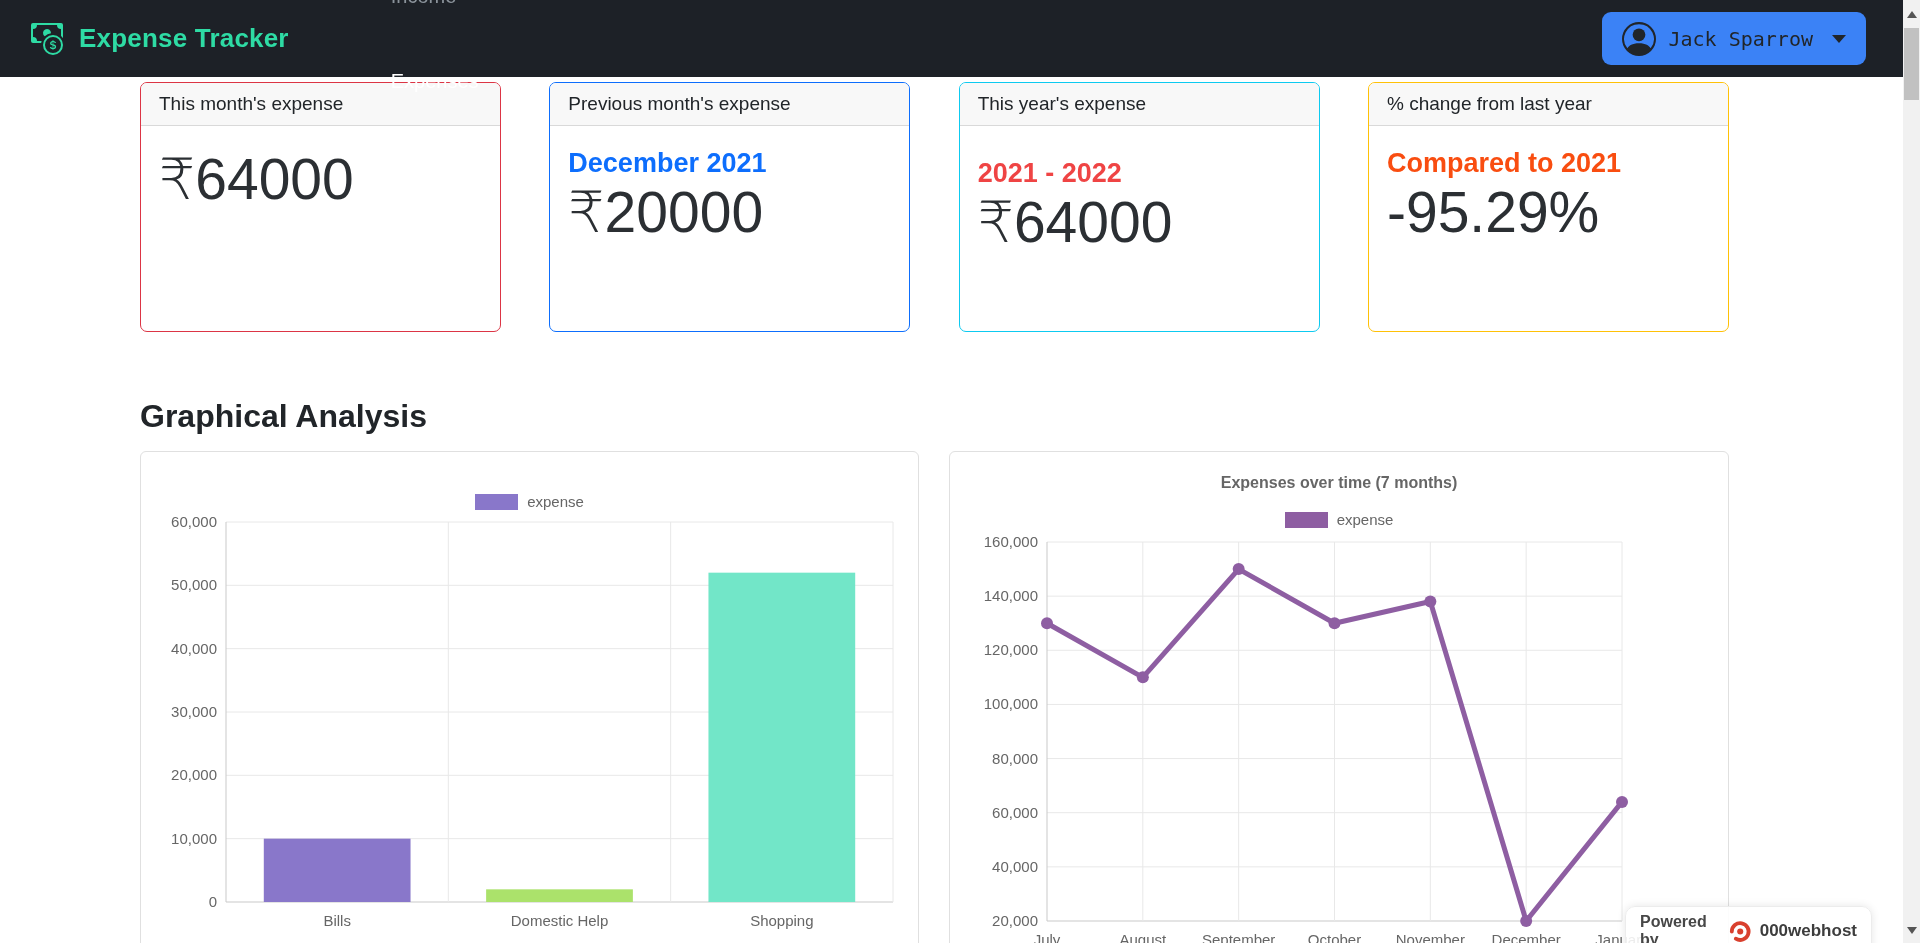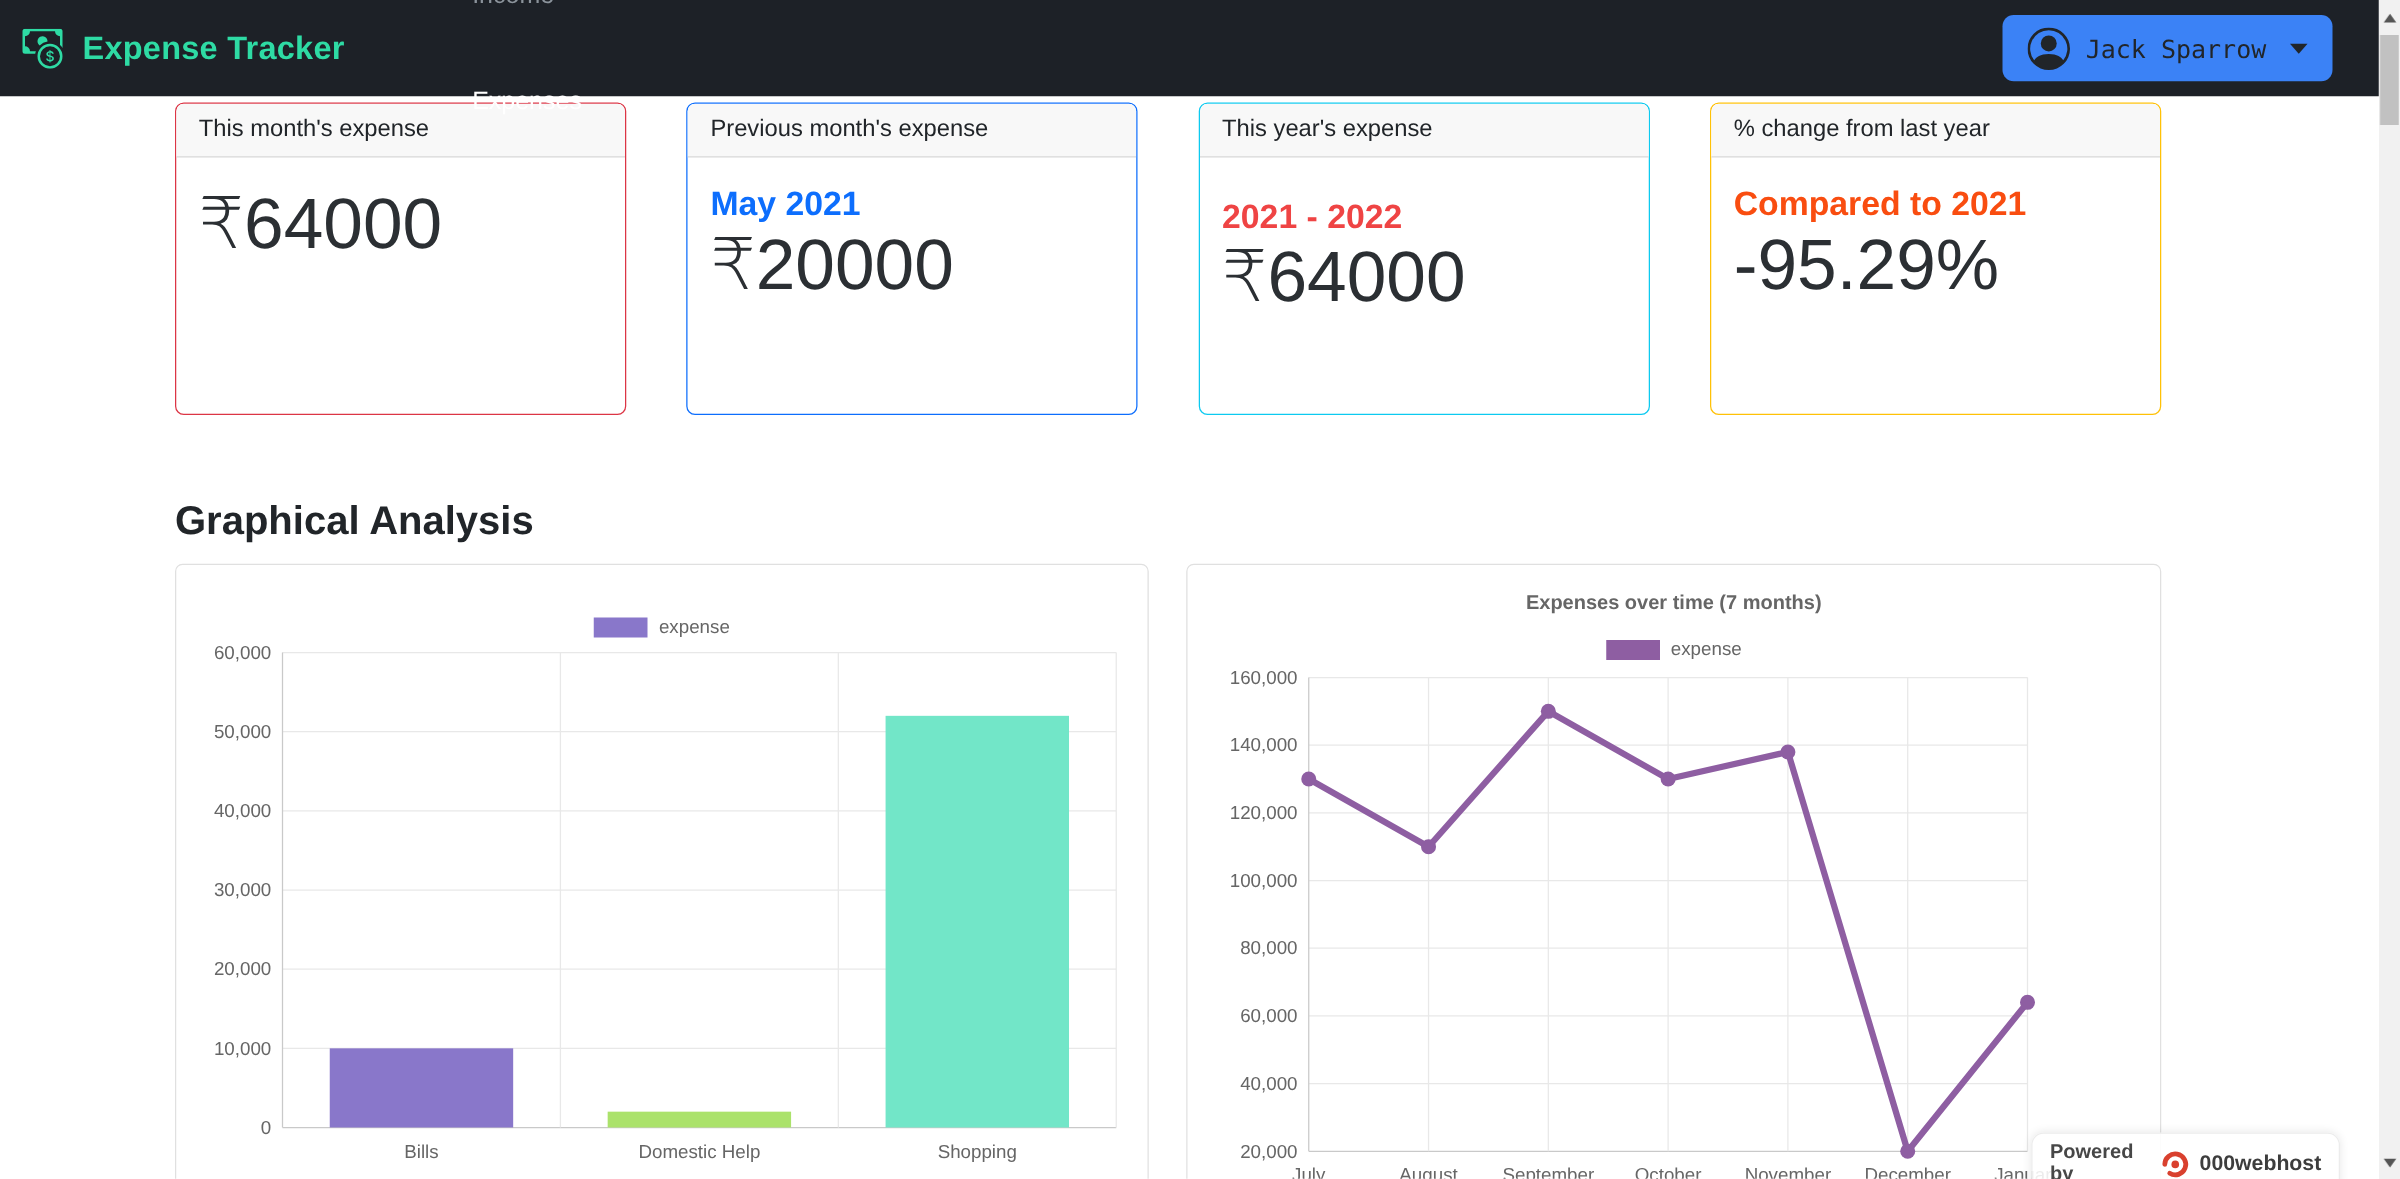--- a/index.html
+++ b/index.html
@@ -1,21 +1,21 @@
 <!DOCTYPE html>
 <html><head>
 <meta charset="utf-8">
 <style>
   * { margin:0; padding:0; box-sizing:border-box; }
   html,body { width:1920px; height:943px; overflow:hidden; background:#fff;
     font-family:"Liberation Sans","DejaVu Sans",sans-serif; }
 
   
   .navbar { position:relative; width:1903px; height:77px; background:#1d2127;
-    display:flex; align-items:center; padding:0 37px 0 14px; }
+    display:flex; align-items:center; padding:0 37px 0 27px; }
   .brand { display:flex; align-items:center; gap:12px; cursor:pointer; }
   .brand-icon { width:40px; height:32px; }
   .brand-text { font-size:26px; font-weight:700; letter-spacing:.2px; }
   .nav-links { display:flex; margin-left:86px; gap:42px;flex-direction:column; }
   .nav-link { font-size:20px; color:#8b939b; padding:10px 16px; cursor:pointer; }
   .nav-link.active { color:#ffffff; }
   .user-btn { margin-left:auto; background:#3b82f6; border:none; border-radius:9px;
     height:53px; padding:0 20px; display:flex; align-items:center; gap:13px; cursor:pointer; }
   .user-btn svg { width:34px; height:34px; }
   .user-name { font-family:"DejaVu Sans Mono","Liberation Mono",monospace;
@@ -107,21 +107,21 @@
   <div class="cards-row">
     <article class="stat-card" style="border-color: rgb(220, 53, 69);">
       <div class="card-header">This month's expense</div>
       <div class="card-body">
         <span class="stat-value">₹64000</span>
       </div>
     </article>
     <article class="stat-card" style="border-color: rgb(13, 110, 253);">
       <div class="card-header">Previous month's expense</div>
       <div class="card-body">
-        <span class="stat-sub" style="color: rgb(13, 110, 253);">May 2021</span>
+        <span class="stat-sub" style="color: rgb(13, 110, 253);">December 2021</span>
         <span class="stat-value">₹20000</span>
       </div>
     </article>
     <article class="stat-card" style="border-color: rgb(13, 202, 240);">
       <div class="card-header">This year's expense</div>
       <div class="card-body">
         <span class="stat-sub" style="color: #ef4444; margin-top: 12px;">2021 - 2022</span>
         <span class="stat-value">₹64000</span>
       </div>
     </article>

